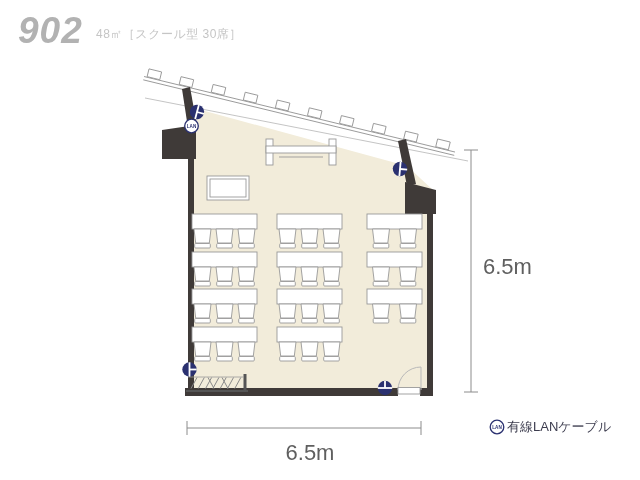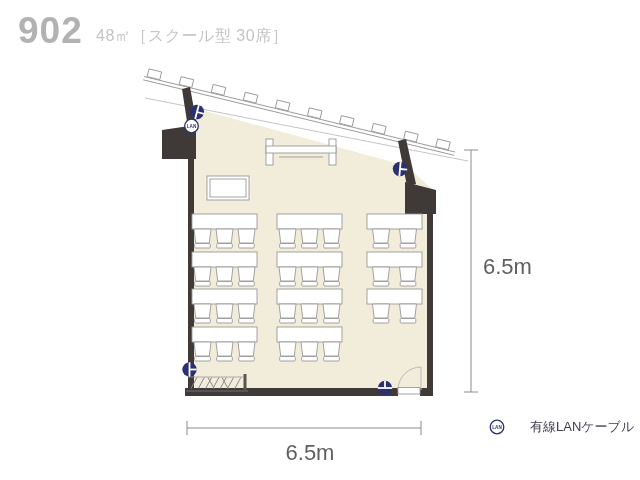--- a/index.html
+++ b/index.html
@@ -6,31 +6,31 @@
   body{
     width:640px;height:480px;position:relative;background:#ffffff;
     font-family:"Liberation Sans","DejaVu Sans",sans-serif;overflow:hidden;
   }
   :root{
     --floor:#f2ecda; --wall:#3f3a38; --navy:#2b3170; --outline:#999999;
     --dim:#5f5f5f; --title:#b2b2b2; --subtitle:#c5c5c5; --legend-text:#3c3c4e;
   }
   #room-number{
     position:absolute;left:18px;top:10px;font-size:37px;font-weight:bold;
-    color:var(--title);letter-spacing:1px;
+    color:var(--title);letter-spacing:1px;font-style:italic;
   }
   #room-spec{
-    position:absolute;left:96px;top:26px;font-size:16px;color:var(--subtitle);
+    position:absolute;left:96px;top:26px;font-size:12px;color:var(--subtitle);
     letter-spacing:0.5px;
   }
   #plan{position:absolute;left:0;top:0;}
   #legend{
     position:absolute;left:488px;top:418px;display:flex;flex-direction:column;gap:3px;
   }
-  .legend-row{display:flex;align-items:center;gap:24px;}
+  .legend-row{display:flex;align-items:center;gap:1px;}
   .legend-row svg{flex:0 0 auto;display:block;}
   .legend-label{font-size:13px;color:var(--legend-text);white-space:nowrap;}
 </style>
 </head>
 <body>
 
 <div id="room-number">902</div>
 <div id="room-spec">48㎡［スクール型 30席］</div>
 
 <svg id="plan" width="640" height="480" viewBox="0 0 640 480">

